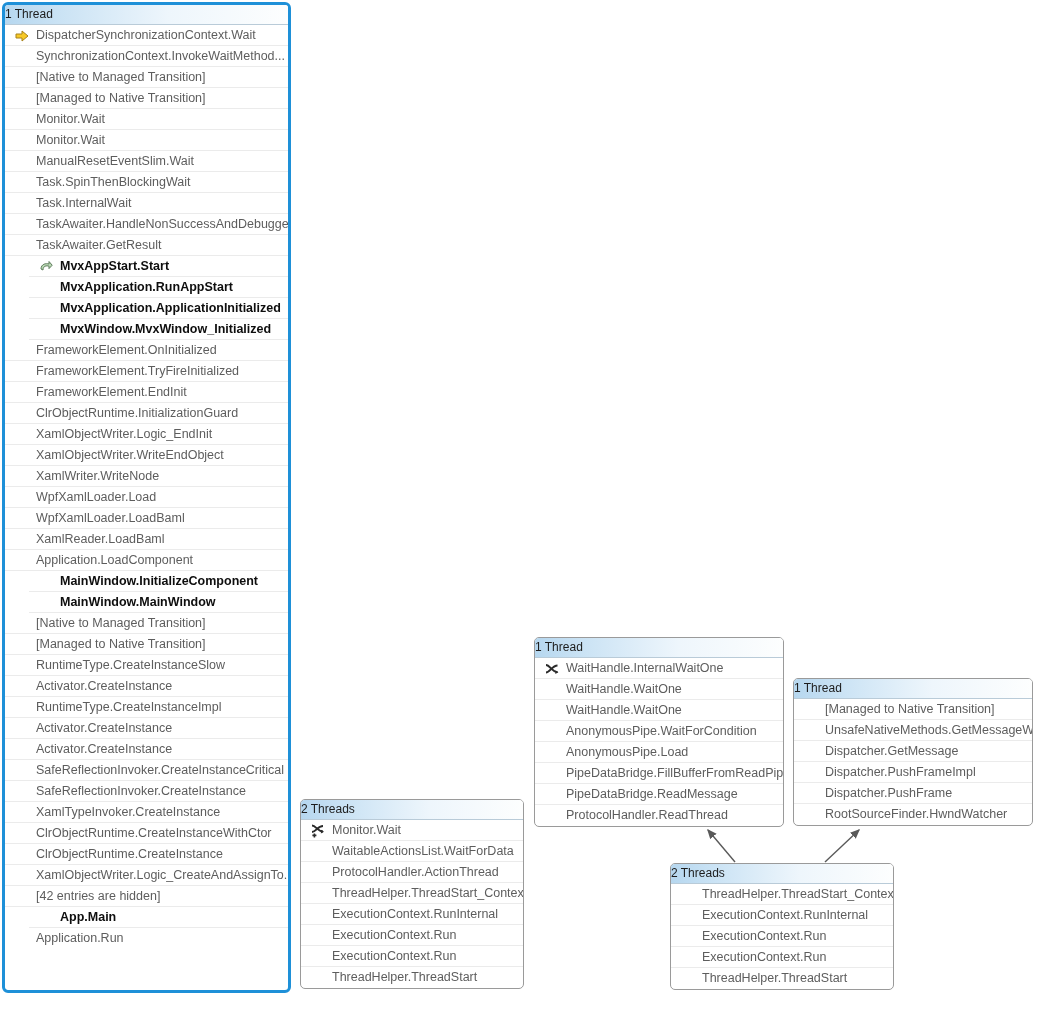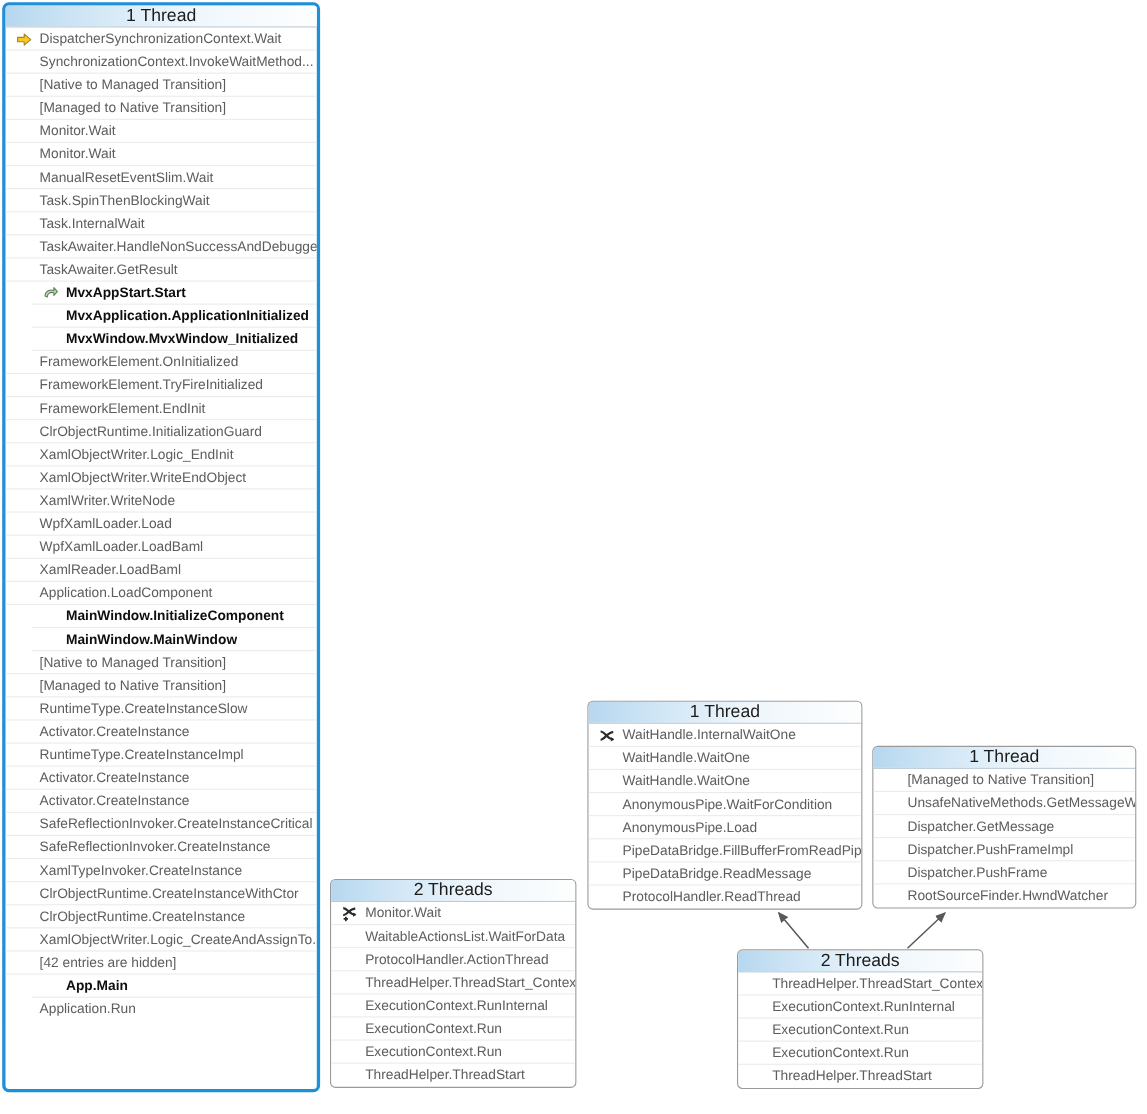--- a/index.html
+++ b/index.html
@@ -23,22 +23,22 @@
     box-sizing:border-box;
     overflow:hidden;
   }
   .stackbox.selected{
     border:3px solid #1e90d8;
     border-radius:6px;
   }
   .box-header{
     height:19px;
     line-height:19px;
-    text-align:center;
-    font-size:16px;
+    text-align:left;
+    font-size:12px;
     color:#1c1c1c;
     background:linear-gradient(to right,#b6d7ef 0%,#c9e2f4 18%,#eef6fc 58%,#fdfefe 100%);
     border-bottom:1px solid #b9cbd8;
     white-space:nowrap;
   }
   .box-rows{display:block;}
   .frame-row{
     position:relative;
     height:21px;
     line-height:21px;
@@ -102,20 +102,21 @@
           <div class="frame-row"><span>ManualResetEventSlim.Wait</span></div>
           <div class="frame-row"><span>Task.SpinThenBlockingWait</span></div>
           <div class="frame-row"><span>Task.InternalWait</span></div>
           <div class="frame-row"><span>TaskAwaiter.HandleNonSuccessAndDebugge...</span></div>
           <div class="frame-row"><span>TaskAwaiter.GetResult</span></div>
           <div class="frame-row bold"><span class="rowicon ico-curved-arrow">
               <svg width="14" height="14" viewBox="0 0 14 14">
                 <path d="M2 9 C2 4, 7 3, 10 4 L10 1.5 L13.2 5.2 L10 8.6 L10 6.2 C7.5 5.3, 4 6, 4 10 Z" fill="#b9d8b4" stroke="#5f7d5c" stroke-width="1" stroke-linejoin="round"></path>
               </svg>
             </span><span>MvxAppStart.Start</span></div>
+          <div class="frame-row bold"><span>MvxApplication.RunAppStart</span></div>
           <div class="frame-row bold"><span>MvxApplication.ApplicationInitialized</span></div>
           <div class="frame-row bold"><span>MvxWindow.MvxWindow_Initialized</span></div>
           <div class="frame-row"><span>FrameworkElement.OnInitialized</span></div>
           <div class="frame-row"><span>FrameworkElement.TryFireInitialized</span></div>
           <div class="frame-row"><span>FrameworkElement.EndInit</span></div>
           <div class="frame-row"><span>ClrObjectRuntime.InitializationGuard</span></div>
           <div class="frame-row"><span>XamlObjectWriter.Logic_EndInit</span></div>
           <div class="frame-row"><span>XamlObjectWriter.WriteEndObject</span></div>
           <div class="frame-row"><span>XamlWriter.WriteNode</span></div>
           <div class="frame-row"><span>WpfXamlLoader.Load</span></div>

